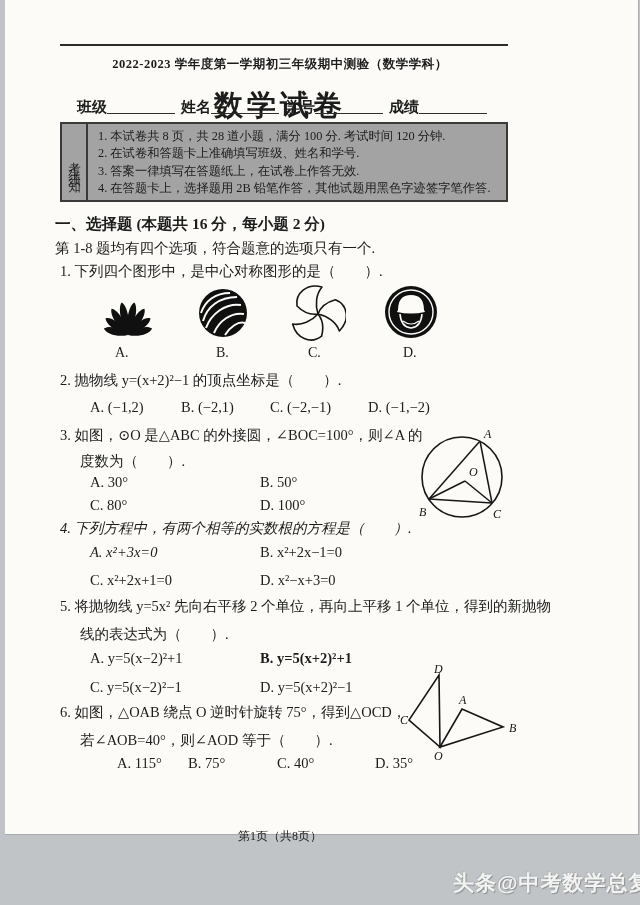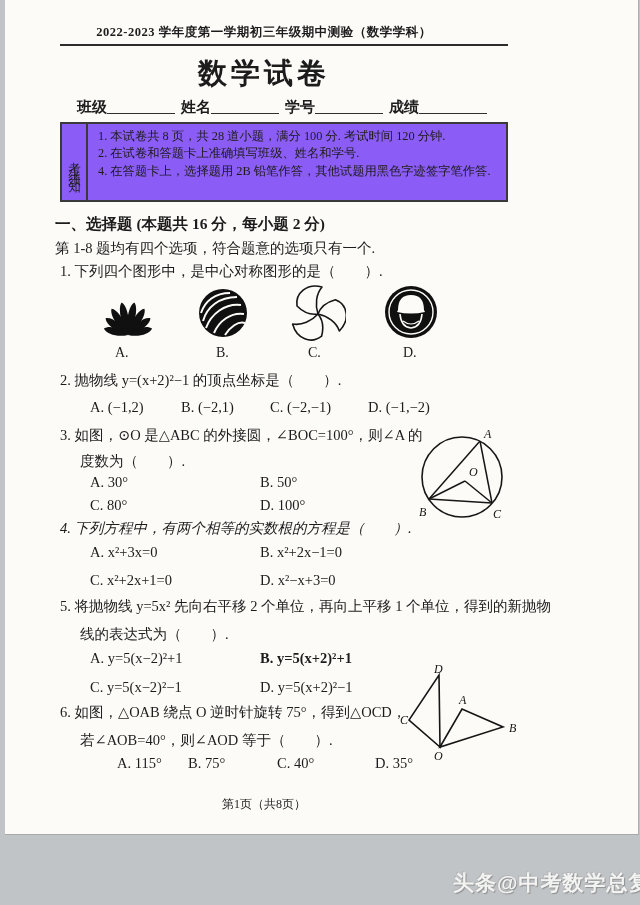--- a/index.html
+++ b/index.html
@@ -11,31 +11,31 @@
     position:relative;
     overflow:hidden;
   }
   .paper{
     position:absolute;left:5px;top:0;width:633px;height:834px;
     background:#fcfbf8;
     border-right:1px solid #aeaeae;
     border-bottom:1px solid #a9a9a9;
   }
   .abs{position:absolute;white-space:nowrap;}
-  .center-col{left:24px;width:470px;text-align:center;}
+  .center-col{left:40px;width:470px;text-align:center;margin-top:32px;}
   .hdr{top:24px;font-size:12.5px;font-weight:bold;letter-spacing:.5px;}
   .hdr-rule{top:44px;left:55px;width:448px;height:2px;background:#2c2c2c;}
   .doc-title{top:54px;font-size:29px;font-weight:bold;letter-spacing:4px;}
   .fill-row{top:98px;left:72px;display:flex;}
   .fill-field{display:flex;align-items:flex-start;margin-right:6px;}
   .fill-label{font-size:15px;font-weight:bold;}
   .fill-blank{display:inline-block;width:68px;height:15px;border-bottom:1.6px solid #2f2f2f;}
   .notice-box{
     top:122px;left:55px;width:444px;height:76px;
-    border:2px solid #3a3a3a;display:flex;background:#8b5cf6;
+    border:2px solid #3a3a3a;display:flex;background:#a3a3a3;
   }
   .notice-side{
     width:26px;border-right:2px solid #3a3a3a;
     writing-mode:vertical-lr;text-orientation:upright;
     font-size:12.5px;letter-spacing:6px;
     display:flex;align-items:center;justify-content:center;
     padding-top:4px;box-sizing:border-box;
   }
   .notice-items{flex:1;padding:4px 10px 0 10px;}
   .notice-item{font-size:12.3px;line-height:17.3px;white-space:nowrap;}
@@ -81,20 +81,21 @@
       <span class="fill-label">成绩</span>
       <span class="fill-blank"></span>
     </span>
   </div>
 
   <div class="abs notice-box">
     <div class="notice-side">考生须知</div>
     <div class="notice-items">
       <div class="notice-item">1. 本试卷共 8 页，共 28 道小题，满分 100 分. 考试时间 120 分钟.</div>
       <div class="notice-item">2. 在试卷和答题卡上准确填写班级、姓名和学号.</div>
+      <div class="notice-item">3. 答案一律填写在答题纸上，在试卷上作答无效.</div>
       <div class="notice-item">4. 在答题卡上，选择题用 2B 铅笔作答，其他试题用黑色字迹签字笔作答.</div>
     </div>
   </div>
 
   <div class="abs sec-heading">一、选择题 (本题共 16 分，每小题 2 分)</div>
   <div class="abs sec-note">第 1-8 题均有四个选项，符合题意的选项只有一个.</div>
 
   <div class="abs qline" style="top:262px;left:55px;">1. 下列四个图形中，是中心对称图形的是（　　）.</div>
 
   <span class="logo" style="left:95px;top:285px;">
@@ -174,21 +175,21 @@
         <line x1="48" y1="57" x2="75" y2="79"></line>
       </g>
       <text x="67" y="14">A</text>
       <text x="2" y="92">B</text>
       <text x="76" y="94">C</text>
       <text x="52" y="52">O</text>
     </svg>
   </span>
 
   <div class="abs qline" style="top:519px;left:55px;font-style:italic;">4. 下列方程中，有两个相等的实数根的方程是（　　）.</div>
-  <span class="abs opt" style="left:85px;top:544px;">A. x²+3x=0</span>
+  <span class="abs opt" style="left:85px;top:544px;font-style:italic;">A. x²+3x=0</span>
   <span class="abs opt" style="left:255px;top:544px;">B. x²+2x−1=0</span>
   <span class="abs opt" style="left:85px;top:572px;">C. x²+2x+1=0</span>
   <span class="abs opt" style="left:255px;top:572px;">D. x²−x+3=0</span>
 
   <div class="abs qline" style="top:597px;left:55px;">5. 将抛物线 y=5x² 先向右平移 2 个单位，再向上平移 1 个单位，得到的新抛物</div>
   <div class="abs qline" style="top:625px;left:75px;">线的表达式为（　　）.</div>
   <span class="abs opt" style="left:85px;top:650px;">A. y=5(x−2)²+1</span>
   <span class="abs opt" style="left:255px;top:650px;font-weight:bold;">B. y=5(x+2)²+1</span>
   <span class="abs opt" style="left:85px;top:679px;">C. y=5(x−2)²−1</span>
   <span class="abs opt" style="left:255px;top:679px;">D. y=5(x+2)²−1</span>

